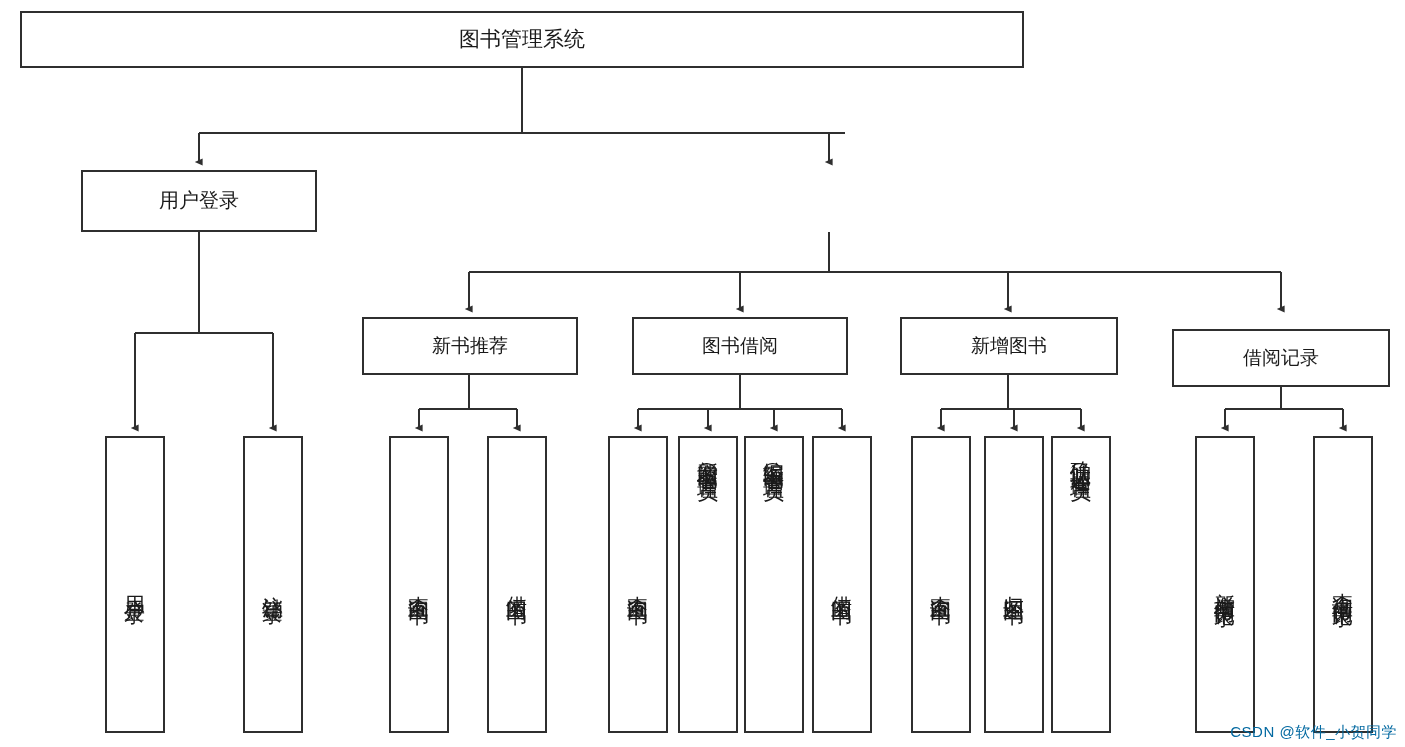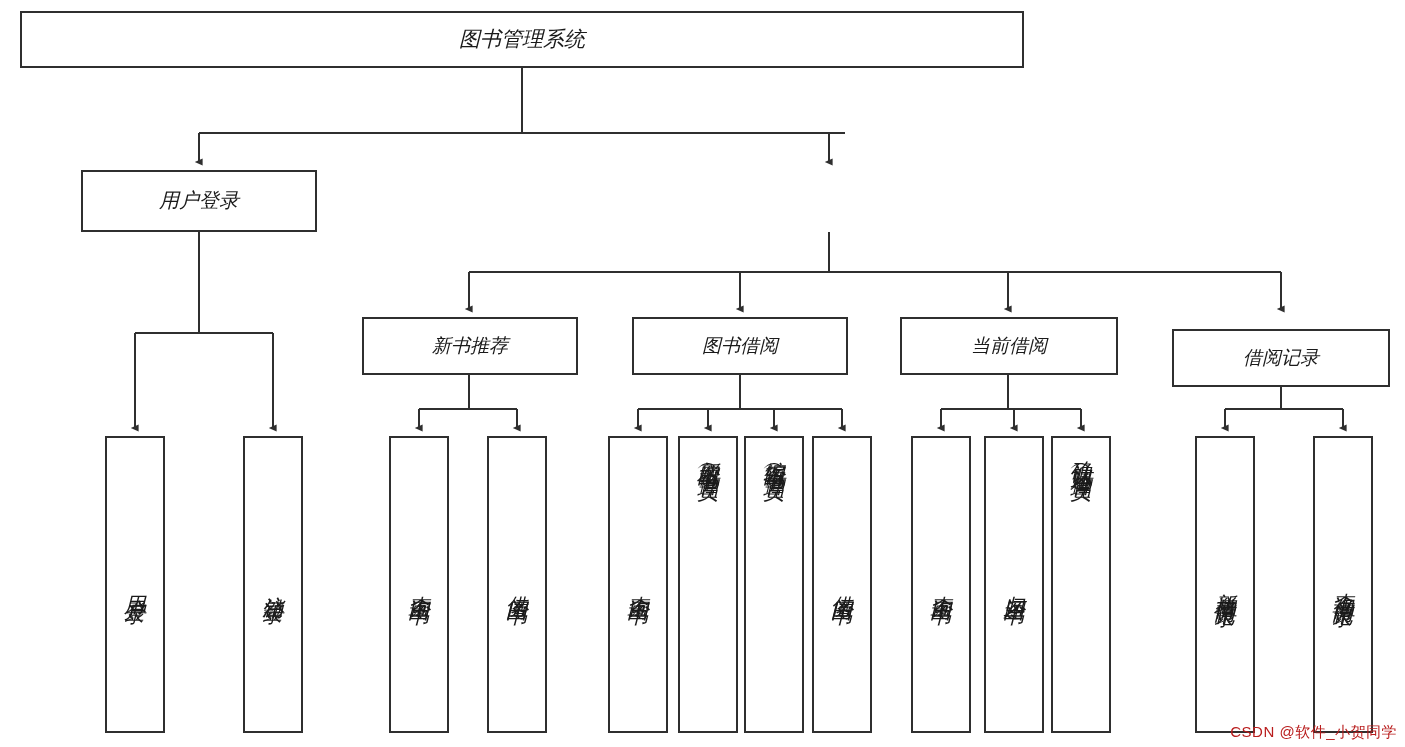--- a/index.html
+++ b/index.html
@@ -28,21 +28,20 @@
   }
   .node {
     position: absolute;
     box-sizing: border-box;
     background: #ffffff;
     border: 2px solid #2f2f2f;
     display: flex;
     align-items: center;
     justify-content: center;
     color: #1a1a1a;
-    font-style: italic;
   }
   .node-label {
     display: block;
     text-align: center;
     line-height: 1.18;
     color: #1a1a1a;
   }
   .level-0 .node-label {
     font-size: 21px;
   }
@@ -66,21 +65,21 @@
   }
   .leaf.leaf-short {
     align-items: center;
     padding-top: 0;
   }
   #watermark {
     position: absolute;
     right: 8px;
     bottom: 5px;
     font-size: 15px;
-    color: #b91c1c;
+    color: #0369a1;
     letter-spacing: 0.5px;
     user-select: none;
     white-space: nowrap;
   }
 </style>
 </head>
 <body>
 
 <div id="diagram-root">
 
@@ -143,21 +142,21 @@
     <span class="node-label">用户登录</span>
   </div>
 
   <div class="node level-2" style="left:362px; top:317px; width:216px; height:58px;">
     <span class="node-label">新书推荐</span>
   </div>
   <div class="node level-2" style="left:632px; top:317px; width:216px; height:58px;">
     <span class="node-label">图书借阅</span>
   </div>
   <div class="node level-2" style="left:900px; top:317px; width:218px; height:58px;">
-    <span class="node-label">当前借阅</span>
+    <span class="node-label">新增图书</span>
   </div>
   <div class="node level-2" style="left:1172px; top:317px; width:218px; height:58px;margin-top:12px;">
     <span class="node-label">借阅记录</span>
   </div>
 
   <div class="node leaf leaf-short" style="left:105px; top:436px; width:60px; height:297px;">
     <span class="node-label">用户登录</span>
   </div>
   <div class="node leaf leaf-short" style="left:243px; top:436px; width:60px; height:297px;">
     <span class="node-label">注销登录</span>

